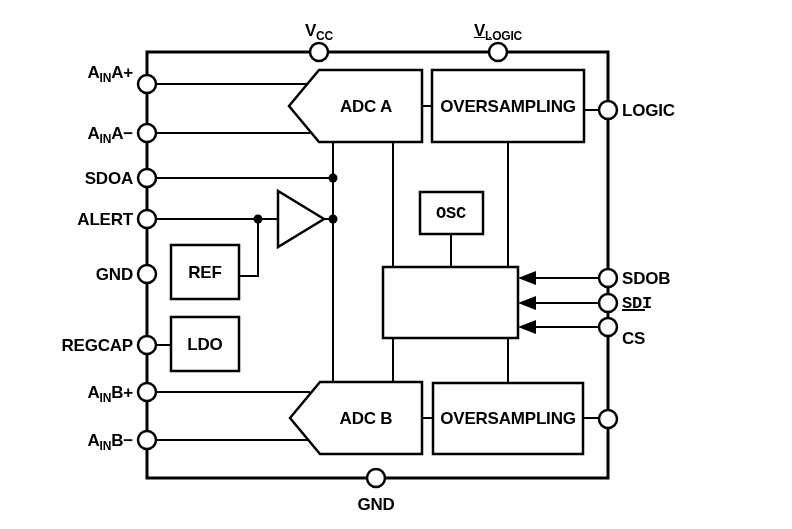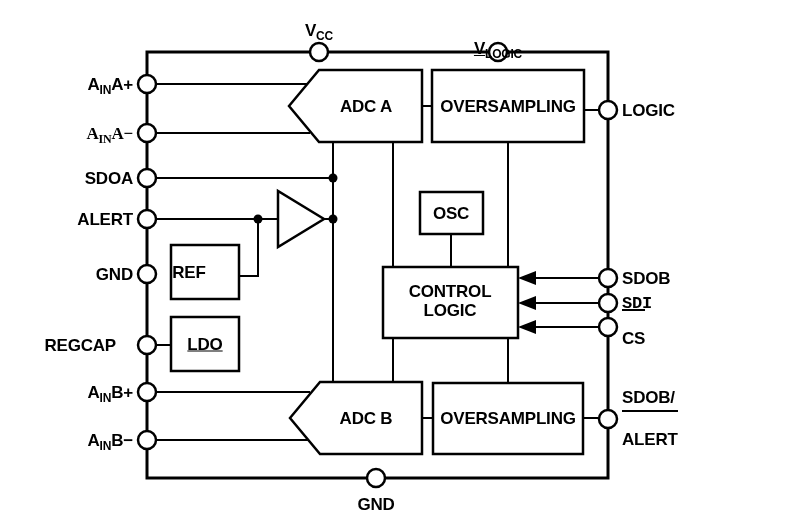--- a/index.html
+++ b/index.html
@@ -94,47 +94,39 @@
       <circle cx="608" cy="110" r="9"></circle>
       <circle cx="608" cy="278" r="9"></circle>
       <circle cx="608" cy="303" r="9"></circle>
       <circle cx="608" cy="327" r="9"></circle>
       <circle cx="608" cy="419" r="9"></circle>
       <circle cx="376" cy="478" r="9"></circle>
     </g>
   </svg>
 
   <div class="lbl top-lbl" style="left:319px; top:22px;"><span>V</span><sub>CC</sub></div>
-  <div class="lbl top-lbl" style="left:498px; top:40px;text-decoration:underline;"><span>V</span><sub>LOGIC</sub></div>
+  <div class="lbl top-lbl" style="left:498px; top:22px;text-decoration:underline;"><span>V</span><sub>LOGIC</sub></div>
 
-  <div class="lbl left-lbl" style="right:659px; top:84px;"><span>A</span><sub>IN</sub><span>A+</span></div>
-  <div class="lbl left-lbl" style="right:659px; top:133px;font-family:Liberation Serif, serif;"><span>A</span><sub>IN</sub><span>A−</span></div>
+  <div class="lbl left-lbl" style="right:659px; top:72px;"><span>A</span><sub>IN</sub><span>A+</span></div>
+  <div class="lbl left-lbl" style="right:659px; top:133px;"><span>A</span><sub>IN</sub><span>A−</span></div>
   <div class="lbl left-lbl" style="right:659px; top:178px;">SDOA</div>
   <div class="lbl left-lbl" style="right:659px; top:219px;">ALERT</div>
   <div class="lbl left-lbl" style="right:659px; top:274px;">GND</div>
-  <div class="lbl left-lbl" style="right:676px; top:345px;text-align:right;">REGCAP</div>
+  <div class="lbl left-lbl" style="right:659px; top:345px;text-align:right;">REGCAP</div>
   <div class="lbl left-lbl" style="right:659px; top:392px;text-align:center;"><span>A</span><sub>IN</sub><span>B+</span></div>
   <div class="lbl left-lbl" style="right:659px; top:440px;"><span>A</span><sub>IN</sub><span>B−</span></div>
 
   <div class="lbl right-lbl" style="left:622px; top:110px;">LOGIC</div>
   <div class="lbl right-lbl" style="left:622px; top:278px;">SDOB</div>
   <div class="lbl right-lbl" style="left:622px; top:303px;font-family:Liberation Mono, monospace;">SDI</div>
   <div class="lbl right-lbl" style="left:622px; top:328px;"><span class="ovl">CS</span></div>
-  <div class="lbl right-lbl sdob-lines" style="left:622px; top:419px;">
-    <span>SDOB/</span><br>
-    <span class="ovl">ALERT</span>
-  </div>
 
   <div class="lbl top-lbl" style="left:376px; top:496px;">GND</div>
 
   <div class="lbl blk-lbl" style="left:366px; top:106px;text-align:center;">ADC A</div>
   <div class="lbl blk-lbl" style="left:508px; top:106px;">OVERSAMPLING</div>
-  <div class="lbl blk-lbl" style="left:451px; top:213px;">OSC</div>
-  <div class="lbl blk-lbl two-line" style="left:450px; top:301px;">
-    <span>CONTROL</span><br>
-    <span>LOGIC</span>
-  </div>
-  <div class="lbl blk-lbl" style="left:189px; top:272px;">REF</div>
-  <div class="lbl blk-lbl" style="left:205px; top:344px;text-decoration:underline;">LDO</div>
+  <div class="lbl blk-lbl" style="left:451px; top:213px;font-family:Liberation Mono, monospace;">OSC</div>
+  <div class="lbl blk-lbl" style="left:205px; top:272px;">REF</div>
+  <div class="lbl blk-lbl" style="left:205px; top:344px;">LDO</div>
   <div class="lbl blk-lbl" style="left:366px; top:418px;">ADC B</div>
   <div class="lbl blk-lbl" style="left:508px; top:418px;">OVERSAMPLING</div>
 
 </div>
 
 </body></html>

